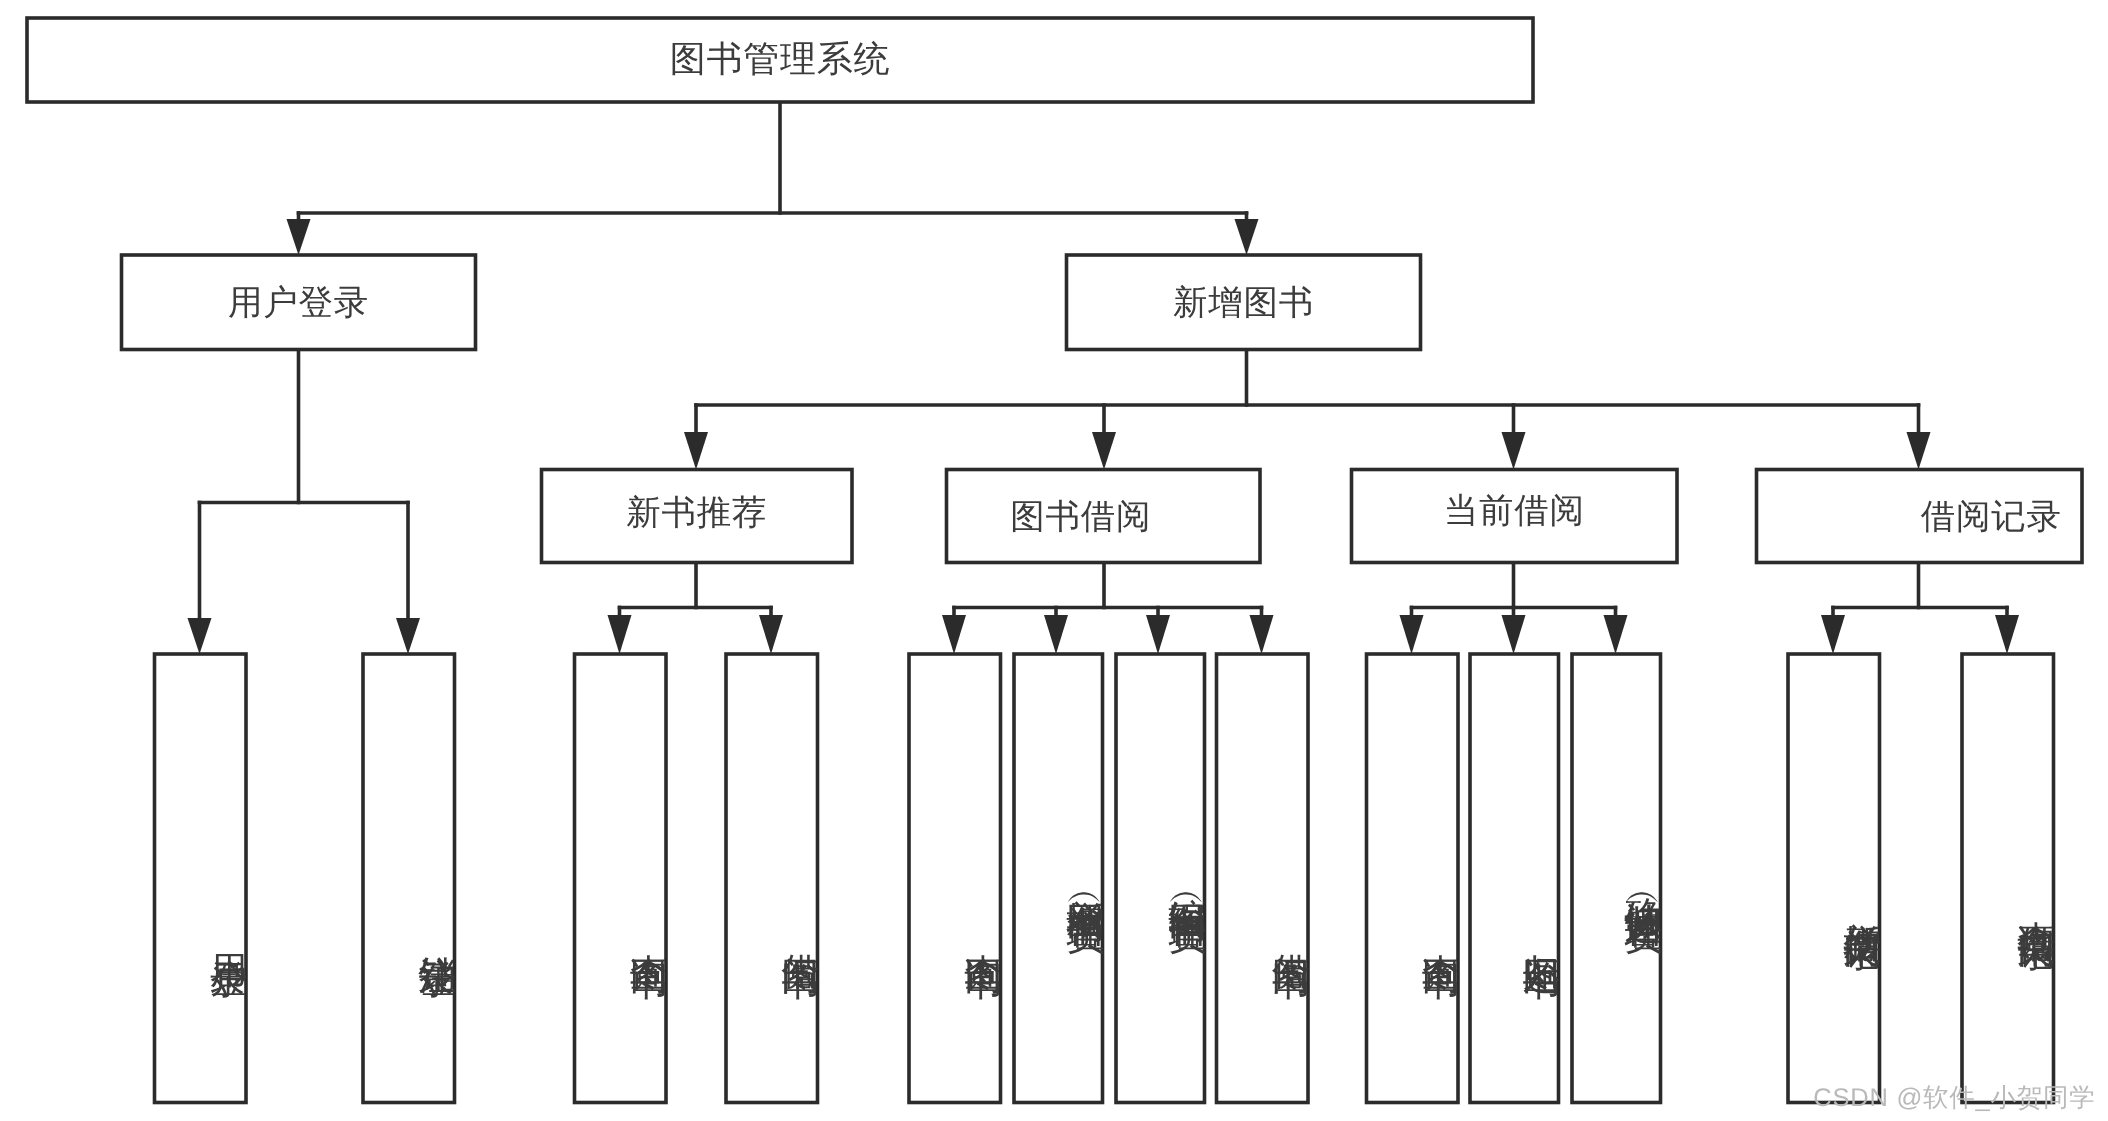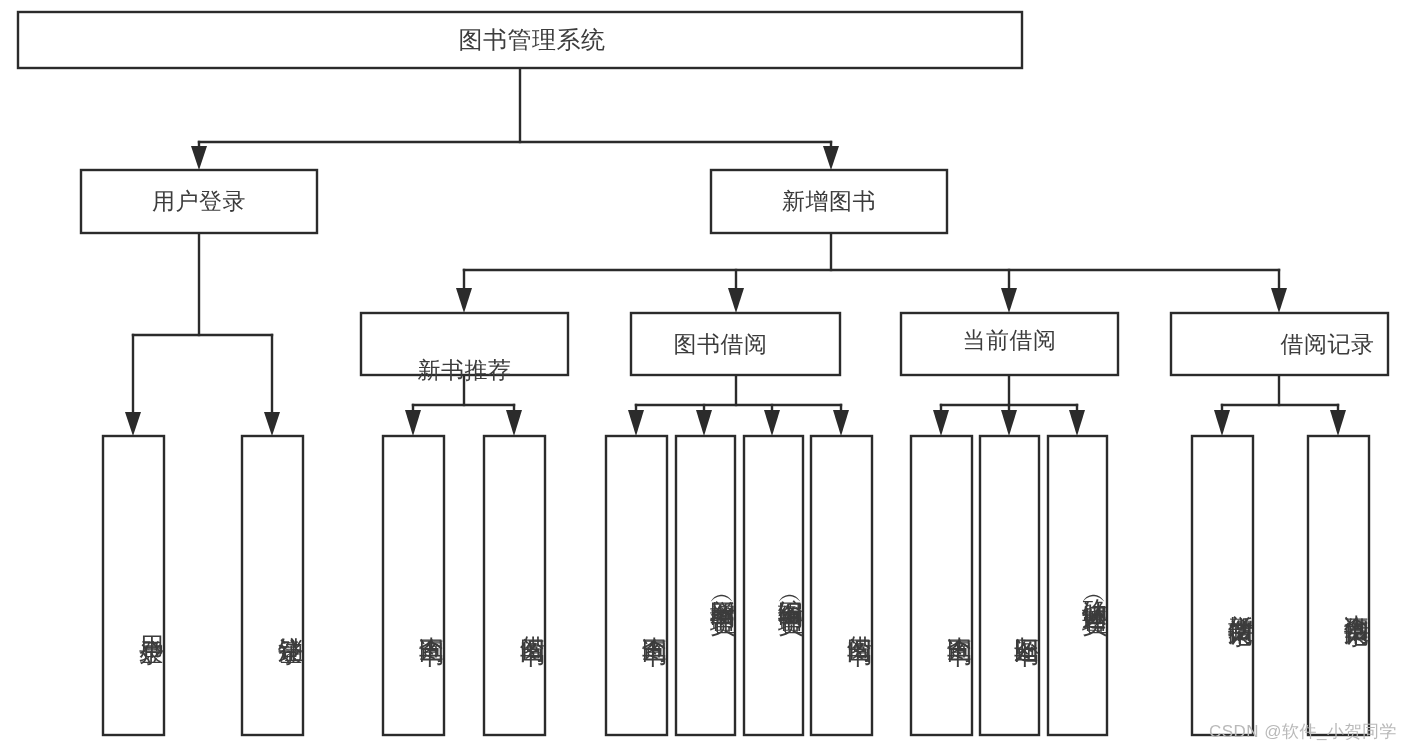--- a/index.html
+++ b/index.html
@@ -46,21 +46,21 @@
     display: flex;
     align-items: center;
     justify-content: center;
     color: #3c3c3c;
     font-size: 23px;
     line-height: 1.15;
     letter-spacing: 0.5px;
     white-space: nowrap;
     pointer-events: none;
   }
-  .node-label-h.root-label { font-size: 24px; padding-left: 12px; }
+  .node-label-h.root-label { font-size: 24px; }
   .node-label-v {
     position: absolute;
     display: flex;
     align-items: flex-start;
     justify-content: center;
     writing-mode: vertical-rl;
     text-orientation: upright;
     color: #3c3c3c;
     font-size: 25px;
     line-height: 1.0;
@@ -183,21 +183,21 @@
     <rect class="node-box" x="1192" y="436" width="61" height="299"></rect>
     <rect class="node-box" x="1308" y="436" width="61" height="299"></rect>
 
   </svg>
 
   <div class="node-label-h root-label" style="left:18px; top:12px; width:1004px; height:56px;">图书管理系统</div>
 
   <div class="node-label-h" style="left:81px; top:170px; width:236px; height:63px;">用户登录</div>
   <div class="node-label-h" style="left:711px; top:170px; width:236px; height:63px;">新增图书</div>
 
-  <div class="node-label-h" style="left:361px; top:313px; width:207px; height:56px;margin-top:29px;">新书推荐</div>
+  <div class="node-label-h" style="left:361px; top:313px; width:207px; height:56px;">新书推荐</div>
   <div class="node-label-h" style="left:631px; top:313px; width:179px; height:62px;">图书借阅</div>
   <div class="node-label-h" style="left:901px; top:313px; width:217px; height:54px;">当前借阅</div>
   <div class="node-label-h" style="left:1219px; top:313px; width:217px; height:62px;">借阅记录</div>
 
   <div class="node-label-v" style="left:103px; top:512px; width:61px; height:215px;">用户登录</div>
   <div class="node-label-v" style="left:242px; top:512px; width:61px; height:215px;">注销登录</div>
   <div class="node-label-v" style="left:383px; top:512px; width:61px; height:215px;">查询图书</div>
   <div class="node-label-v" style="left:484px; top:512px; width:61px; height:215px;">借阅图书</div>
   <div class="node-label-v" style="left:606px; top:512px; width:61px; height:215px;">查询图书</div>
   <div class="node-label-v" style="left:676px; top:444px; width:59px; height:288px;">新增图书（管理员）</div>

